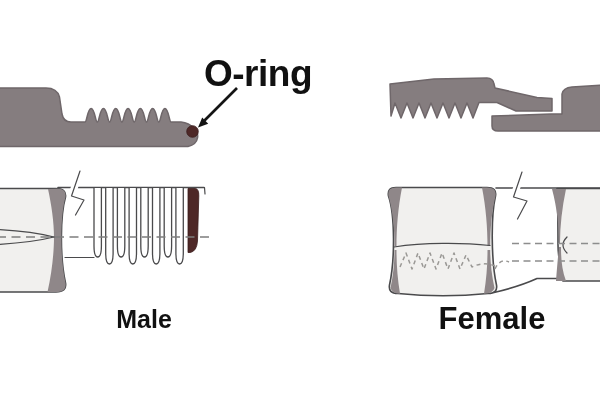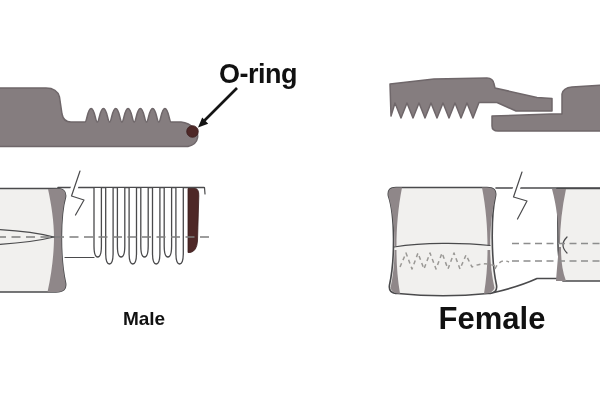--- a/index.html
+++ b/index.html
@@ -7,22 +7,22 @@
   .stage{
     position:relative;width:600px;height:400px;overflow:hidden;
     background:var(--background,#fff);
     font-family:"Liberation Sans",sans-serif;
   }
   .diagram-svg{position:absolute;left:0;top:0;}
   .label{
     position:absolute;transform:translate(-50%,-50%);
     color:var(--label-color,#111);font-weight:700;white-space:nowrap;
   }
-  .label-oring{left:258px;top:74px;font-size:27px;letter-spacing:-.5px;}
-  .label-male{left:144px;top:319px;font-size:19px;}
+  .label-oring{left:258px;top:74px;font-size:37px;letter-spacing:-.5px;}
+  .label-male{left:144px;top:319px;font-size:25px;}
   .label-female{left:492px;top:319px;font-size:31px;}
 
   .profile{fill:var(--profile-fill,#857d7f);stroke:var(--profile-stroke,#6f676a);stroke-width:1.5;stroke-linejoin:round;}
   .oring-fill{fill:var(--oring,#4e2827);stroke:#3a1d1d;stroke-width:.8;}
   .ln{stroke:var(--line-stroke,#4a4a4c);fill:none;stroke-width:1.6;stroke-linecap:round;stroke-linejoin:round;}
   .ln-thin{stroke-width:1.2;}
   .body{fill:var(--body-fill,#f1f0ee);stroke:var(--line-stroke,#4a4a4c);stroke-width:1.6;stroke-linejoin:round;}
   .shade{fill:var(--shade-fill,#8f8789);stroke:none;}
   .white{fill:#ffffff;stroke:none;}
   .halo{stroke:#ffffff;stroke-width:7;fill:none;stroke-linecap:round;stroke-linejoin:round;}

